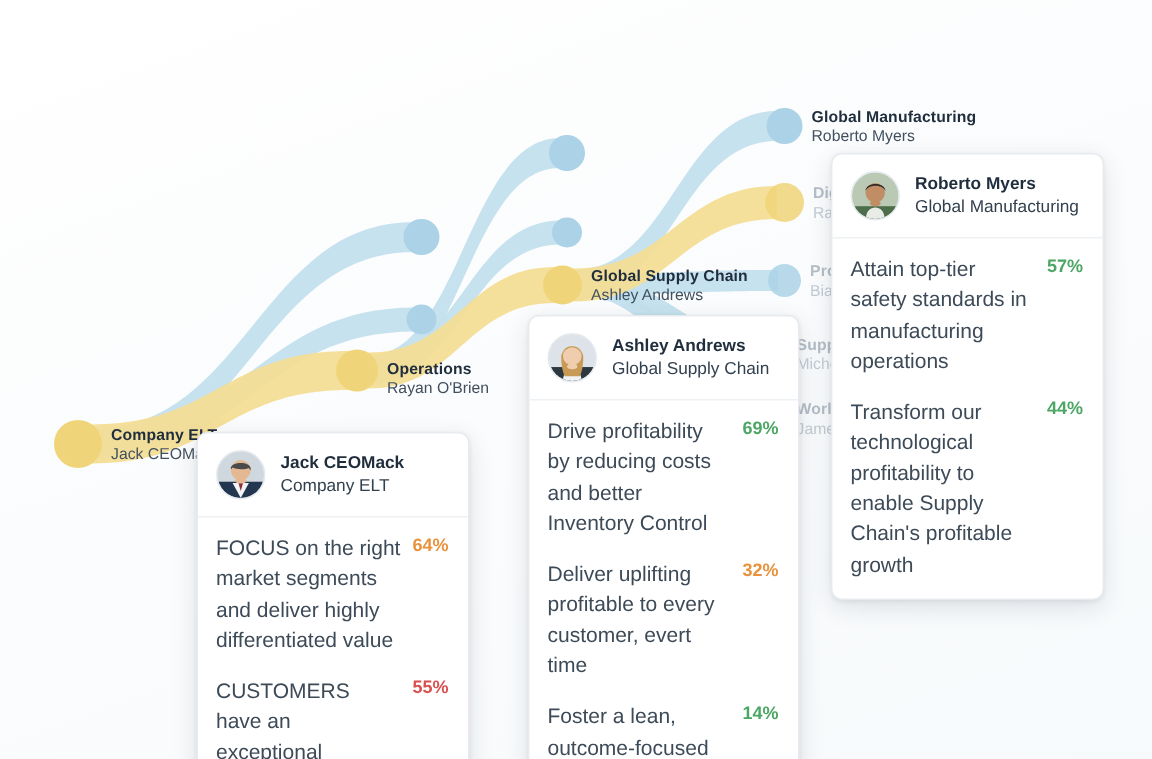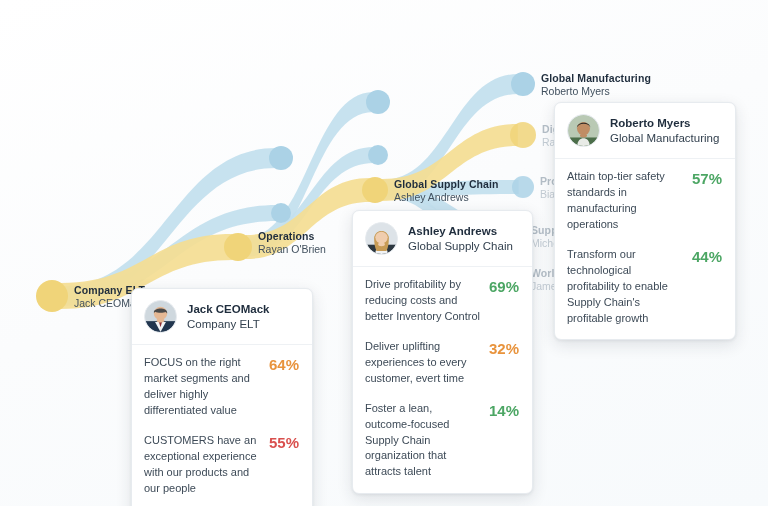--- a/index.html
+++ b/index.html
@@ -99,27 +99,27 @@
 
   .card-body { padding: 3px 0 6px 0; }
   .goal-row {
     display: flex;
     align-items: flex-start;
     padding: 7px 13px 7px 12px;
     gap: 8px;
   }
   .goal-text {
     flex: 1 1 auto;
-    font-size: 11px;
+    font-size: 14px;
     line-height: 1.45;
     color: #3d4a57;
   }
   .goal-pct {
     flex: 0 0 auto;
-    font-size: 15px;
+    font-size: 12px;
     font-weight: bold;
     text-align: right;
     min-width: 24px;
     padding-top: 1px;
   }
   .pct-green  { color: #4ca664; }
   .pct-orange { color: #e8933c; }
   .pct-red    { color: #d9504e; }
 
   
@@ -165,21 +165,21 @@
       <circle cx="523" cy="84" r="12" fill="#abd2e6"></circle>
       <circle cx="523" cy="135" r="13" fill="#f0d479" fill-opacity="0.85"></circle>
       <circle cx="523" cy="187" r="11" fill="#abd2e6" fill-opacity="0.85"></circle>
     </svg>
 
   <div id="node-labels">
       <div class="node-label" style="left: 74px; top: 284px;">
         <span class="nl-title">Company ELT</span>
         <span class="nl-sub">Jack CEOMack</span>
       </div>
-      <div class="node-label" style="left: 258px; top: 230px;">
+      <div class="node-label" style="left: 258px; top: 240px;">
         <span class="nl-title">Operations</span>
         <span class="nl-sub">Rayan O'Brien</span>
       </div>
       <div class="node-label" style="left: 394px; top: 178px;">
         <span class="nl-title">Global Supply Chain</span>
         <span class="nl-sub">Ashley Andrews</span>
       </div>
       <div class="node-label" style="left: 541px; top: 72px;">
         <span class="nl-title">Global Manufacturing</span>
         <span class="nl-sub">Roberto Myers</span>
@@ -267,21 +267,21 @@
         <span class="card-name">Ashley Andrews</span>
         <span class="card-role">Global Supply Chain</span>
       </span>
     </div>
     <div class="card-body">
         <div class="goal-row">
           <span class="goal-text">Drive profitability by reducing costs and better Inventory Control</span>
           <span class="goal-pct pct-green">69%</span>
         </div>
         <div class="goal-row">
-          <span class="goal-text">Deliver uplifting experiences to every customer, evert time</span>
+          <span class="goal-text">Deliver uplifting profitable to every customer, evert time</span>
           <span class="goal-pct pct-orange">32%</span>
         </div>
         <div class="goal-row">
           <span class="goal-text">Foster a lean, outcome-focused Supply Chain organization that attracts talent</span>
           <span class="goal-pct pct-green">14%</span>
         </div>
       </div>
   </div>
 
   <div class="card" id="card-roberto">

